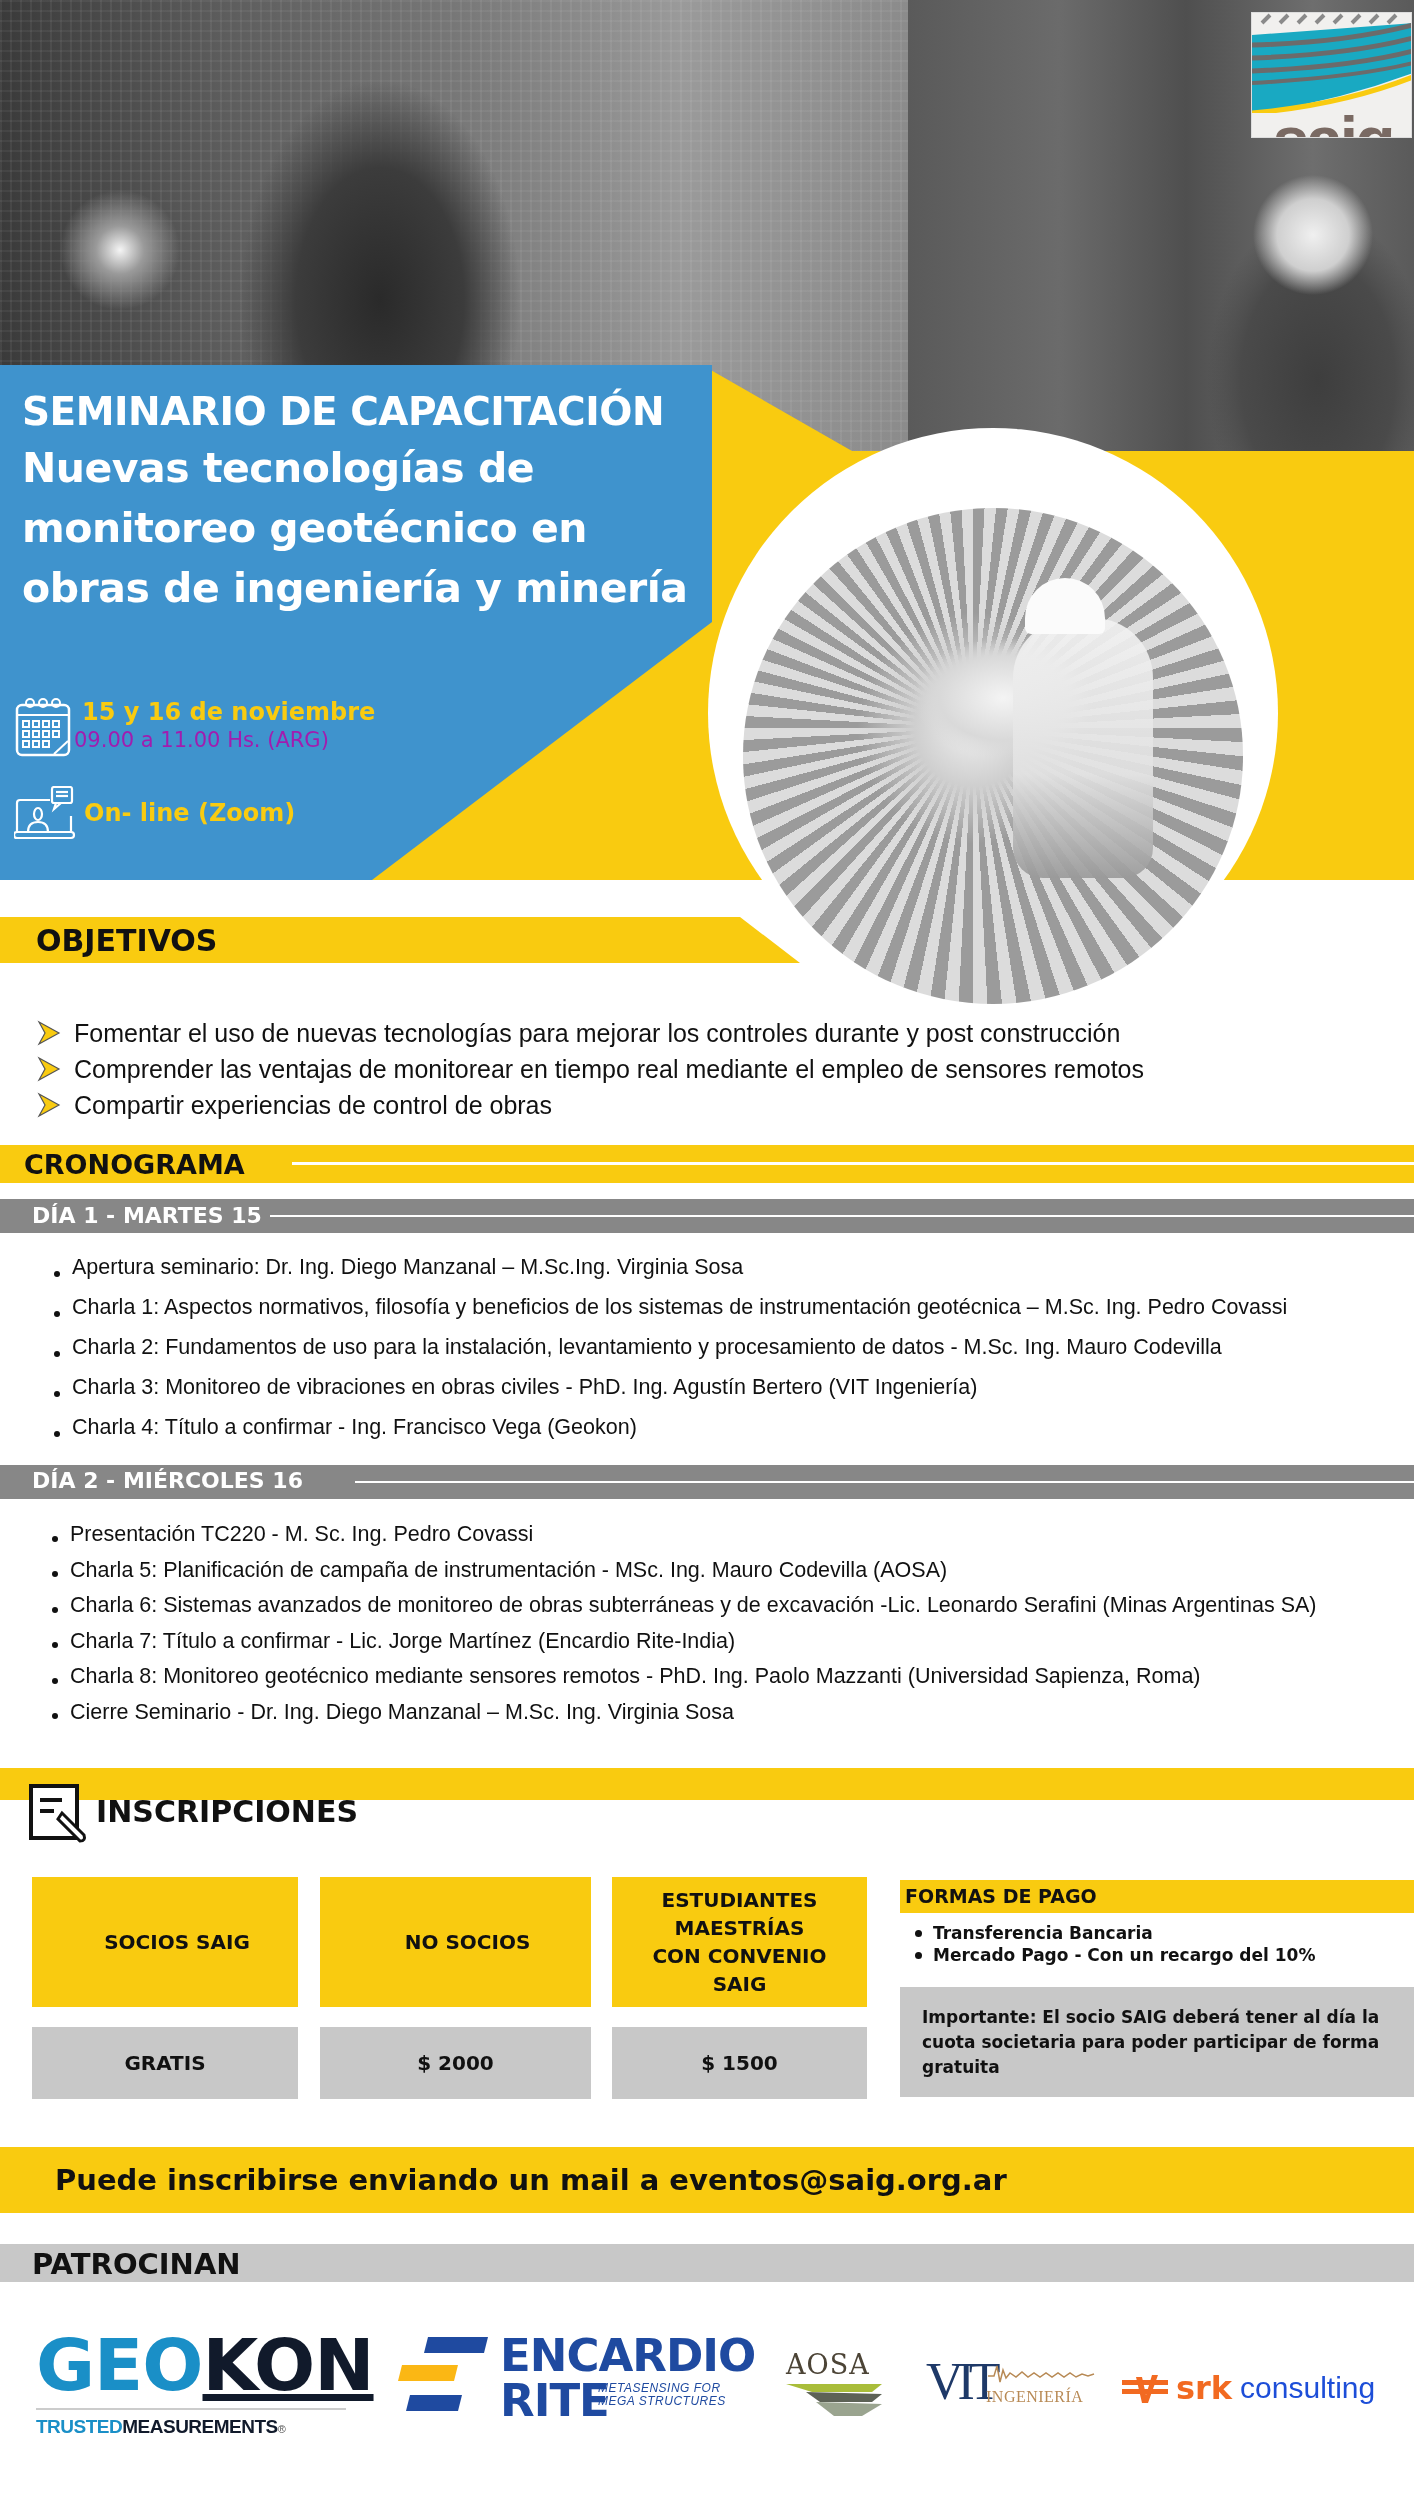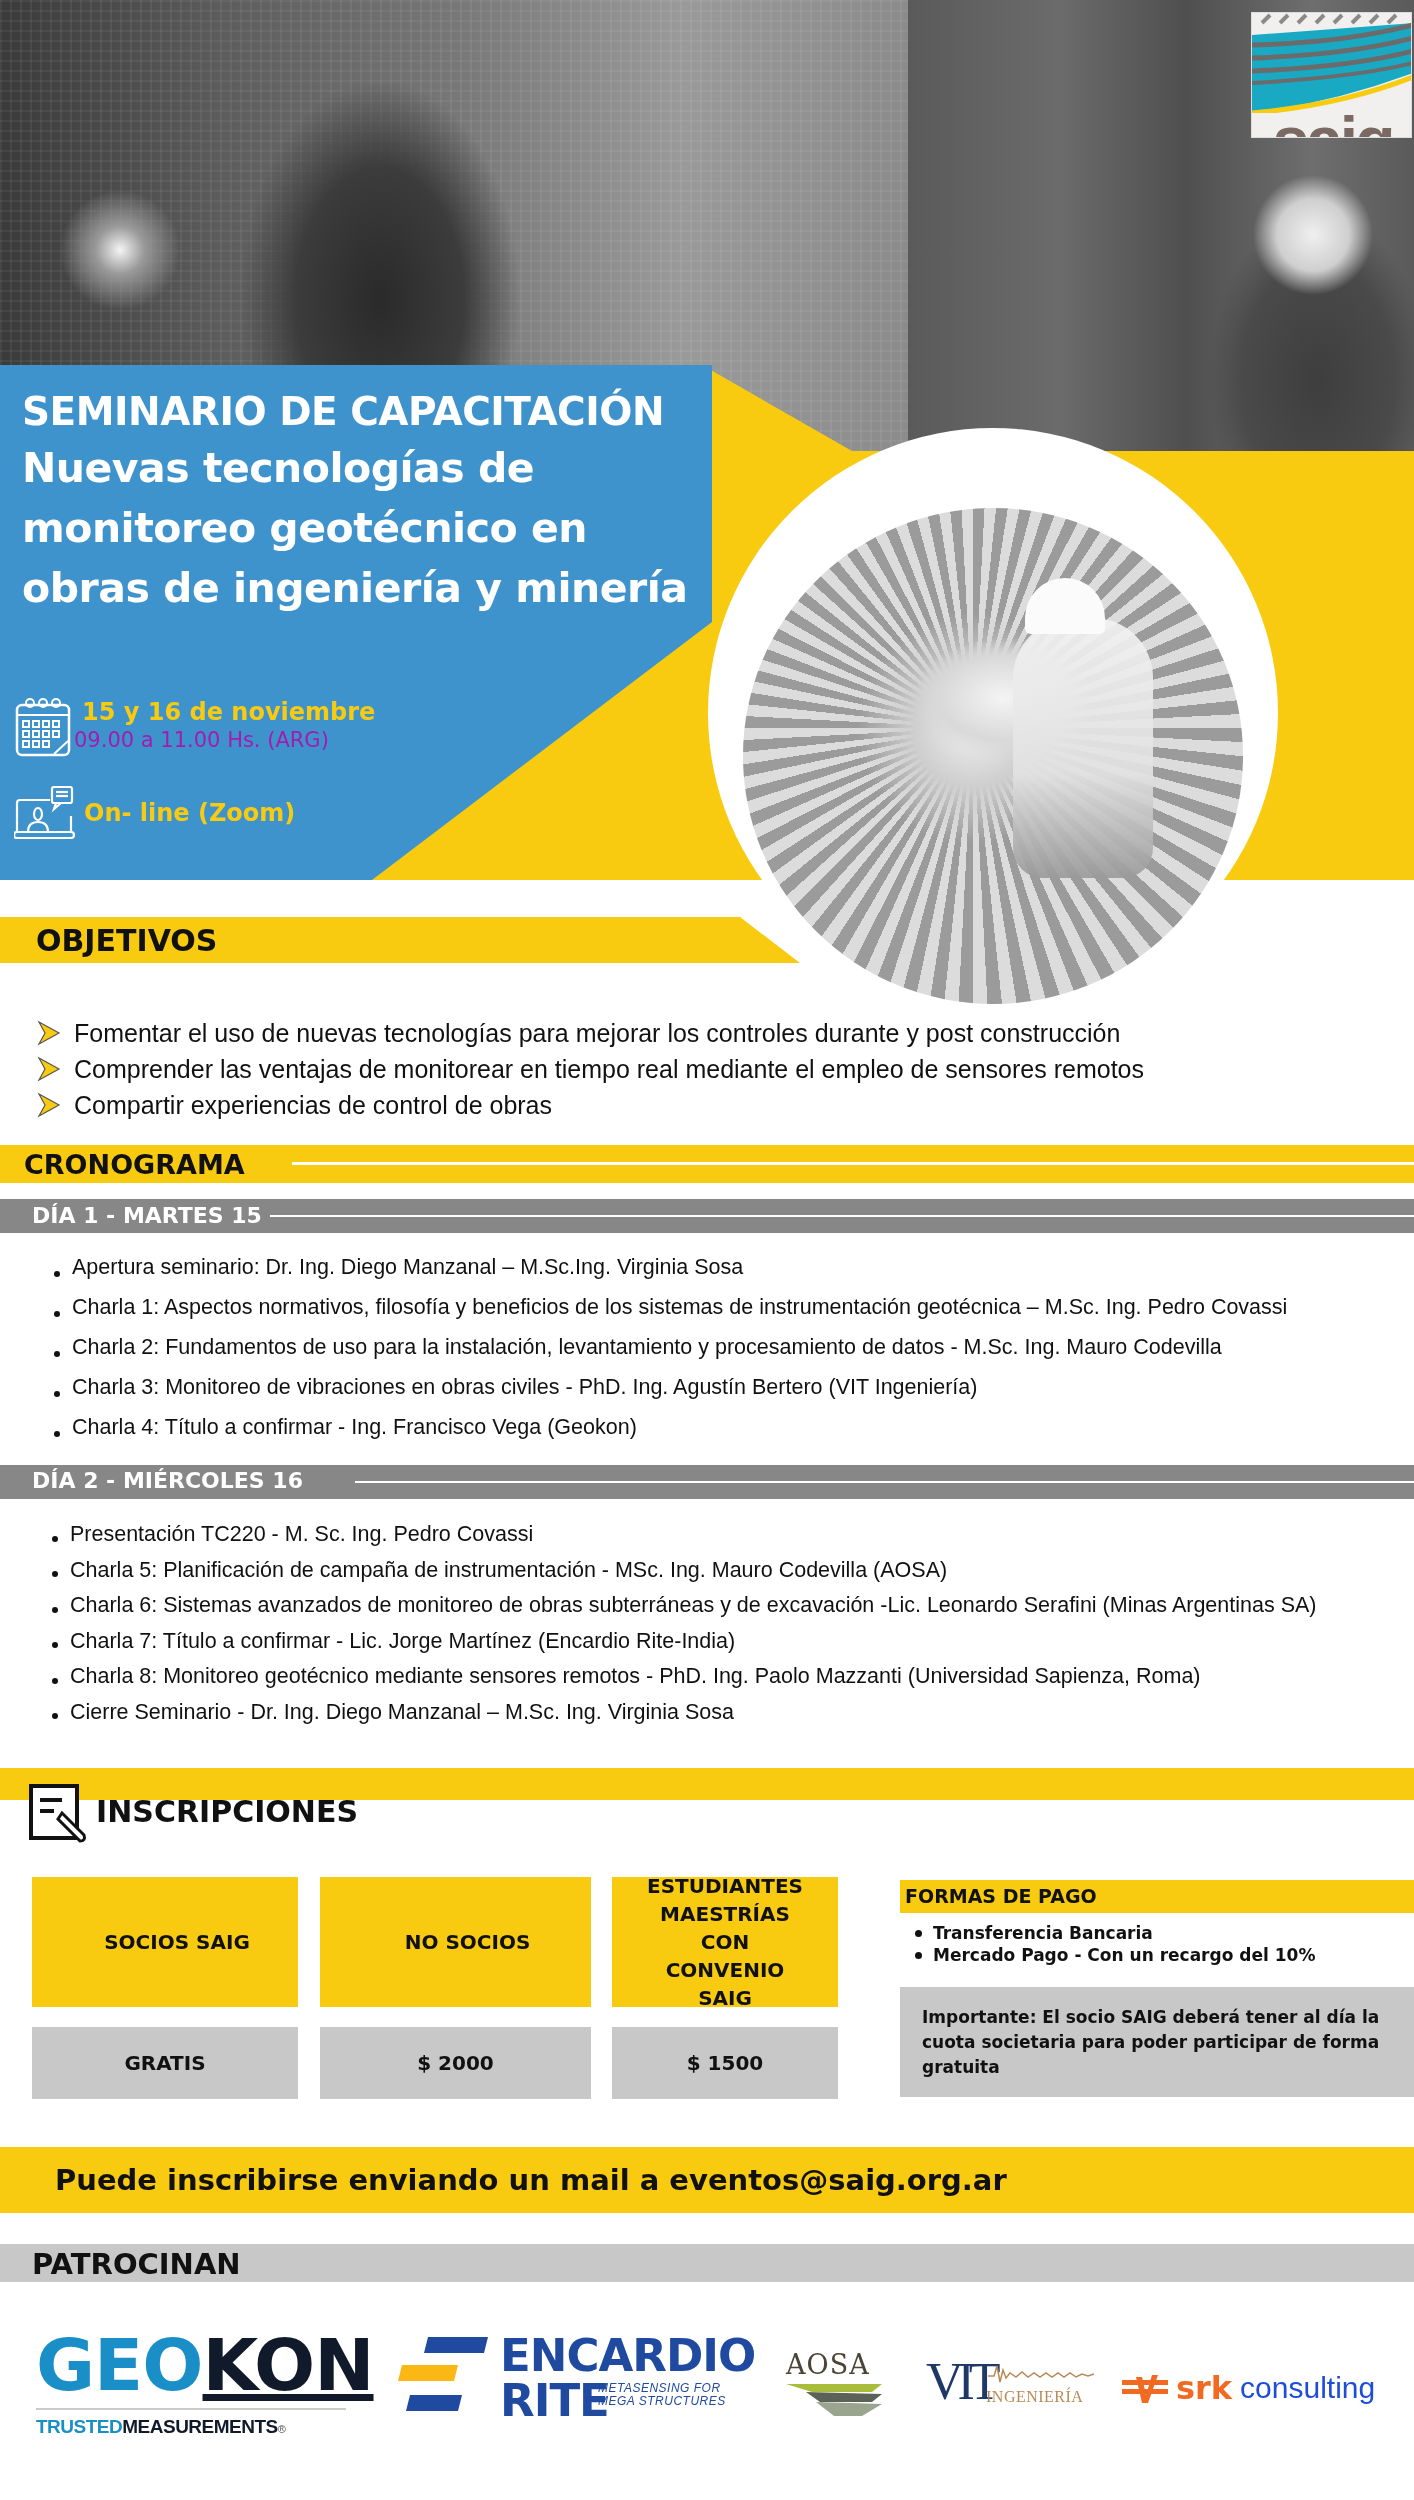--- a/index.html
+++ b/index.html
@@ -79,21 +79,21 @@
   #day2-list li { height: 35.5px; line-height: 30px; }
 
   
   #insc-strip { left:0; top:1768px; width:1414px; height:32px; background:#f9cb10; }
   #insc-title { left: 96px; top: 1792px; font-size: 30px; line-height: 40px; color:#111; }
   #insc-icon { left: 28px; top: 1783px; }
 
   .card { position:absolute; display:flex; align-items:center; justify-content:center; text-align:center; font-size: 20px; line-height: 28px; color:#111; }
   .card.y { background:#f9cb10; top:1877px; height:130px;padding-left:24px; }
   .card.g { background:#c8c8c8; top:2027px; height:72px; }
-  .c1 { left:32px; width:266px; } .c2 { left:320px; width:271px; } .c3 { left:612px; width:226px; }
+  .c1 { left:32px; width:266px; } .c2 { left:320px; width:271px; } .c3 { left:612px; width:255px; }
 
   #pago-bar { left:900px; top:1880px; width:514px; height:33px; background:#f9cb10; }
   #pago-title { left: 905px; top: 1880px; font-size: 19px; line-height: 33px; color:#111; }
   #pago-list { left: 913px; top: 1922px; list-style:none; }
   #pago-list li { position:relative; padding-left: 20px; font-size: 17px; line-height: 22px; color:#111; }
   #pago-list li::before { content:""; position:absolute; left:2px; top:8px; width:7px; height:7px; border-radius:50%; background:#111; }
   #importante { left:900px; top:1987px; width:514px; height:110px; background:#c8c8c8; padding: 18px 22px 0 22px; font-size: 17px; line-height: 25px; color:#111; }
 
   #mail-bar { left:0; top:2147px; width:1414px; height:66px; background:#f9cb10; }
   #mail-text { left: 55px; top: 2147px; font-size: 29px; line-height: 66px; color:#111; }

